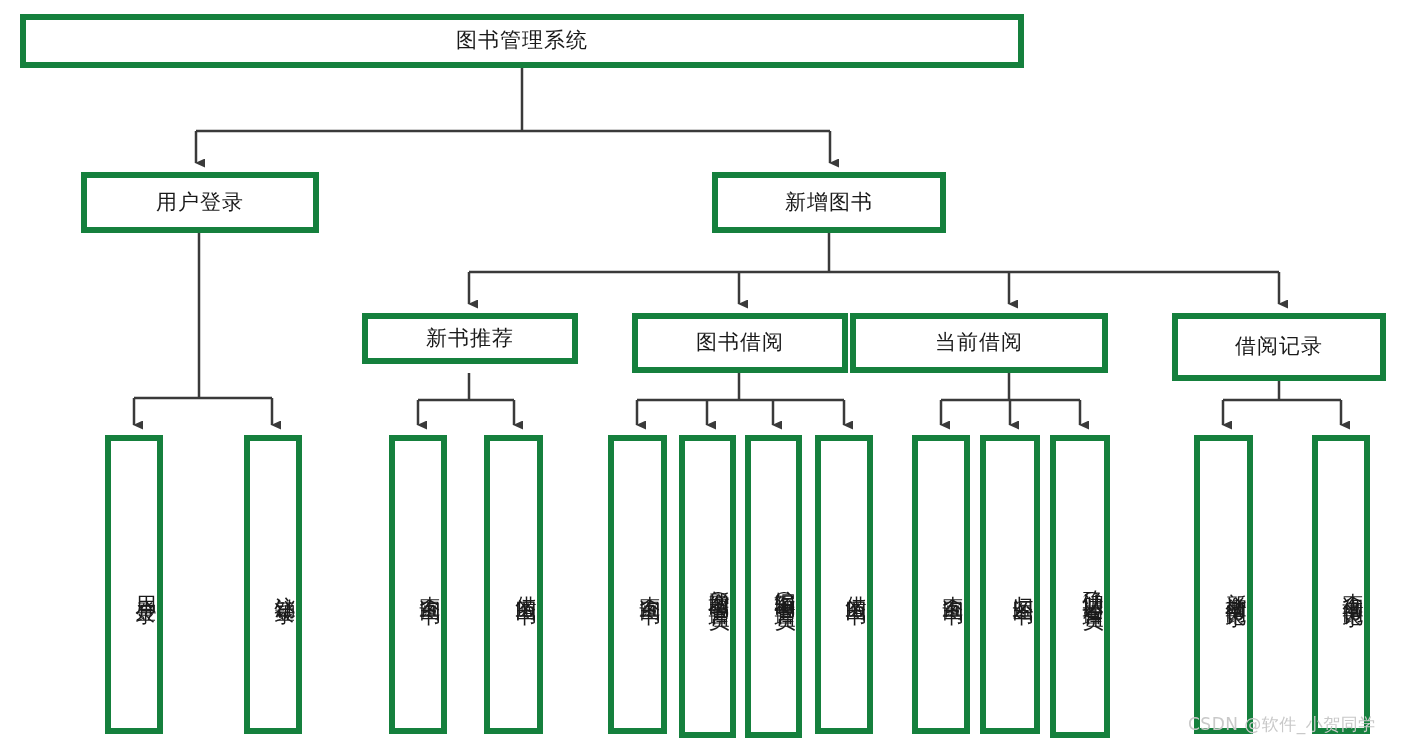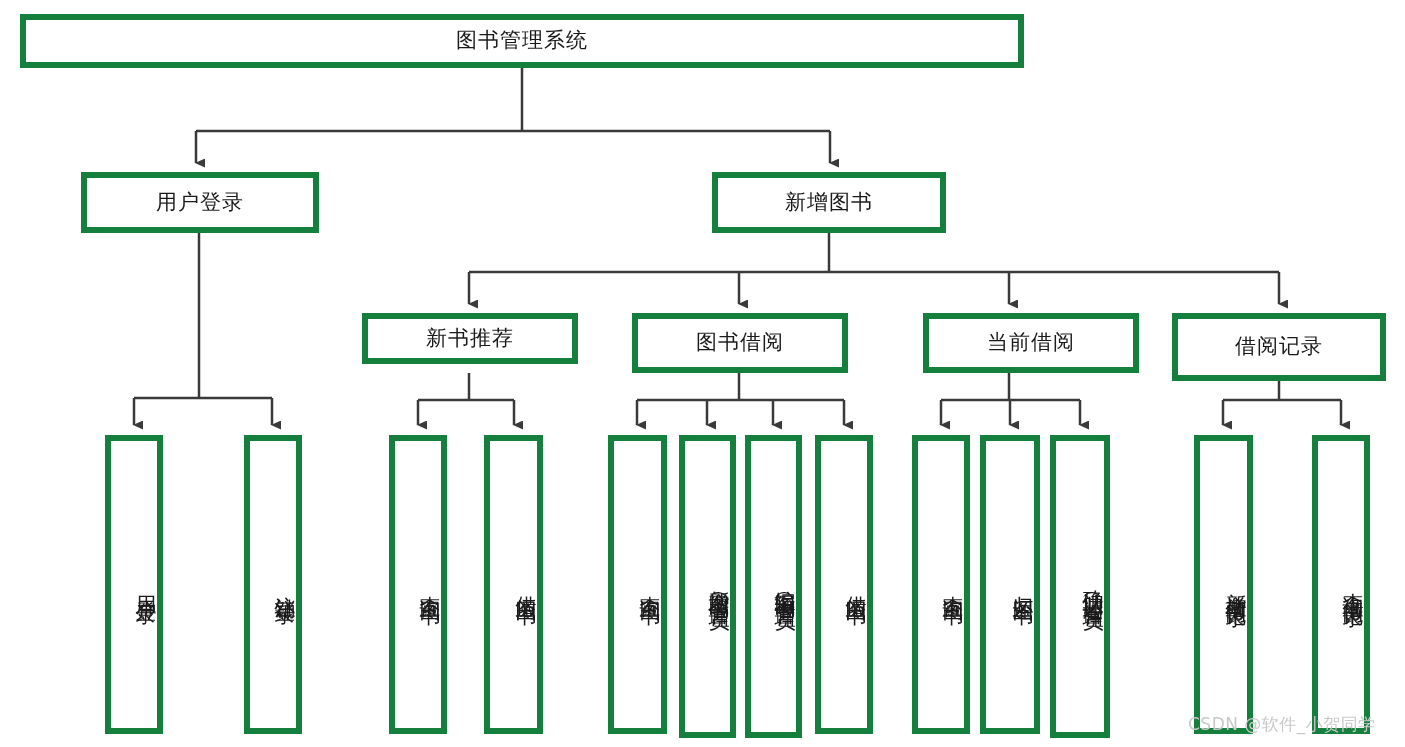--- a/index.html
+++ b/index.html
@@ -132,21 +132,21 @@
   <div class="node horiz" style="left:712px; top:172px; width:234px; height:61px;">
     <span>新增图书</span>
   </div>
 
   <div class="node horiz" style="left:362px; top:313px; width:216px; height:51px;">
     <span>新书推荐</span>
   </div>
   <div class="node horiz" style="left:632px; top:313px; width:216px; height:60px;justify-content:center;">
     <span>图书借阅</span>
   </div>
-  <div class="node horiz" style="left:923px; top:313px; width:216px; height:60px;text-align:right;">
+  <div class="node horiz" style="left:850px; top:313px; width:258px; height:60px;text-align:right;">
     <span>当前借阅</span>
   </div>
   <div class="node horiz" style="left:1172px; top:313px; width:214px; height:68px;">
     <span>借阅记录</span>
   </div>
 
   <div class="node vert" style="left:105px; top:435px; width:58px; height:299px;">
     <span class="vtext">用户登录</span>
   </div>
   <div class="node vert" style="left:244px; top:435px; width:58px; height:299px;">

